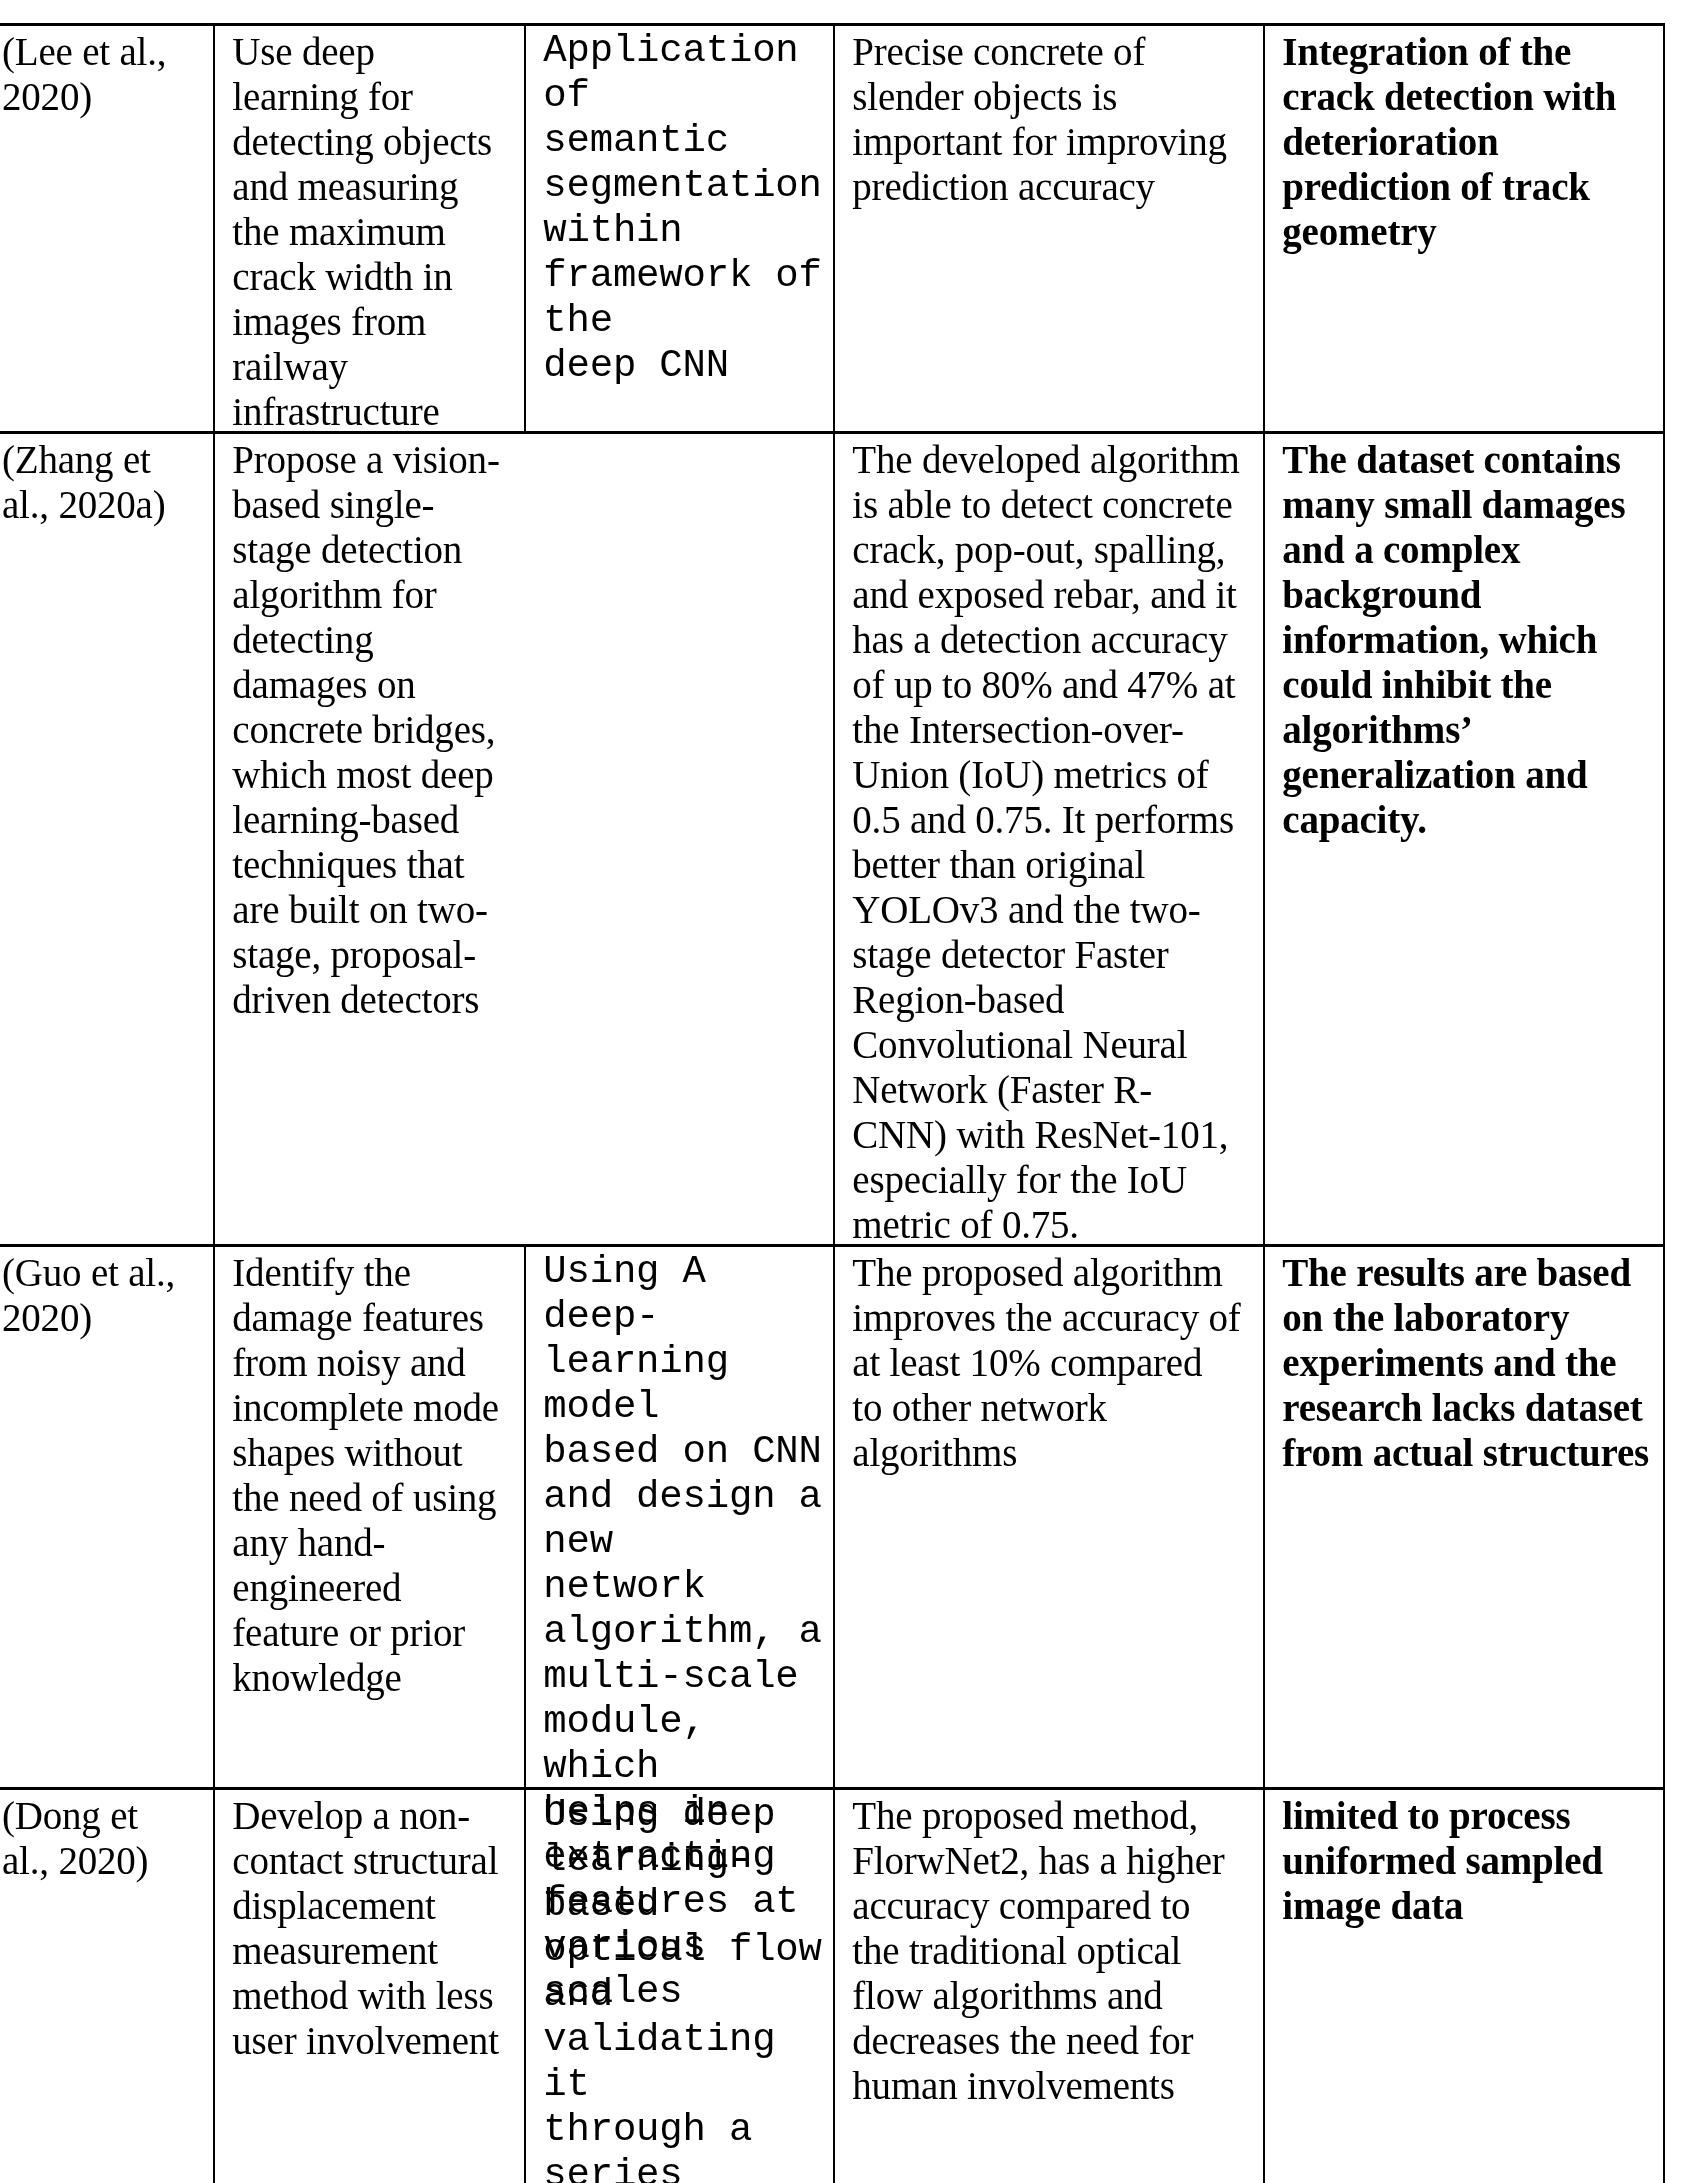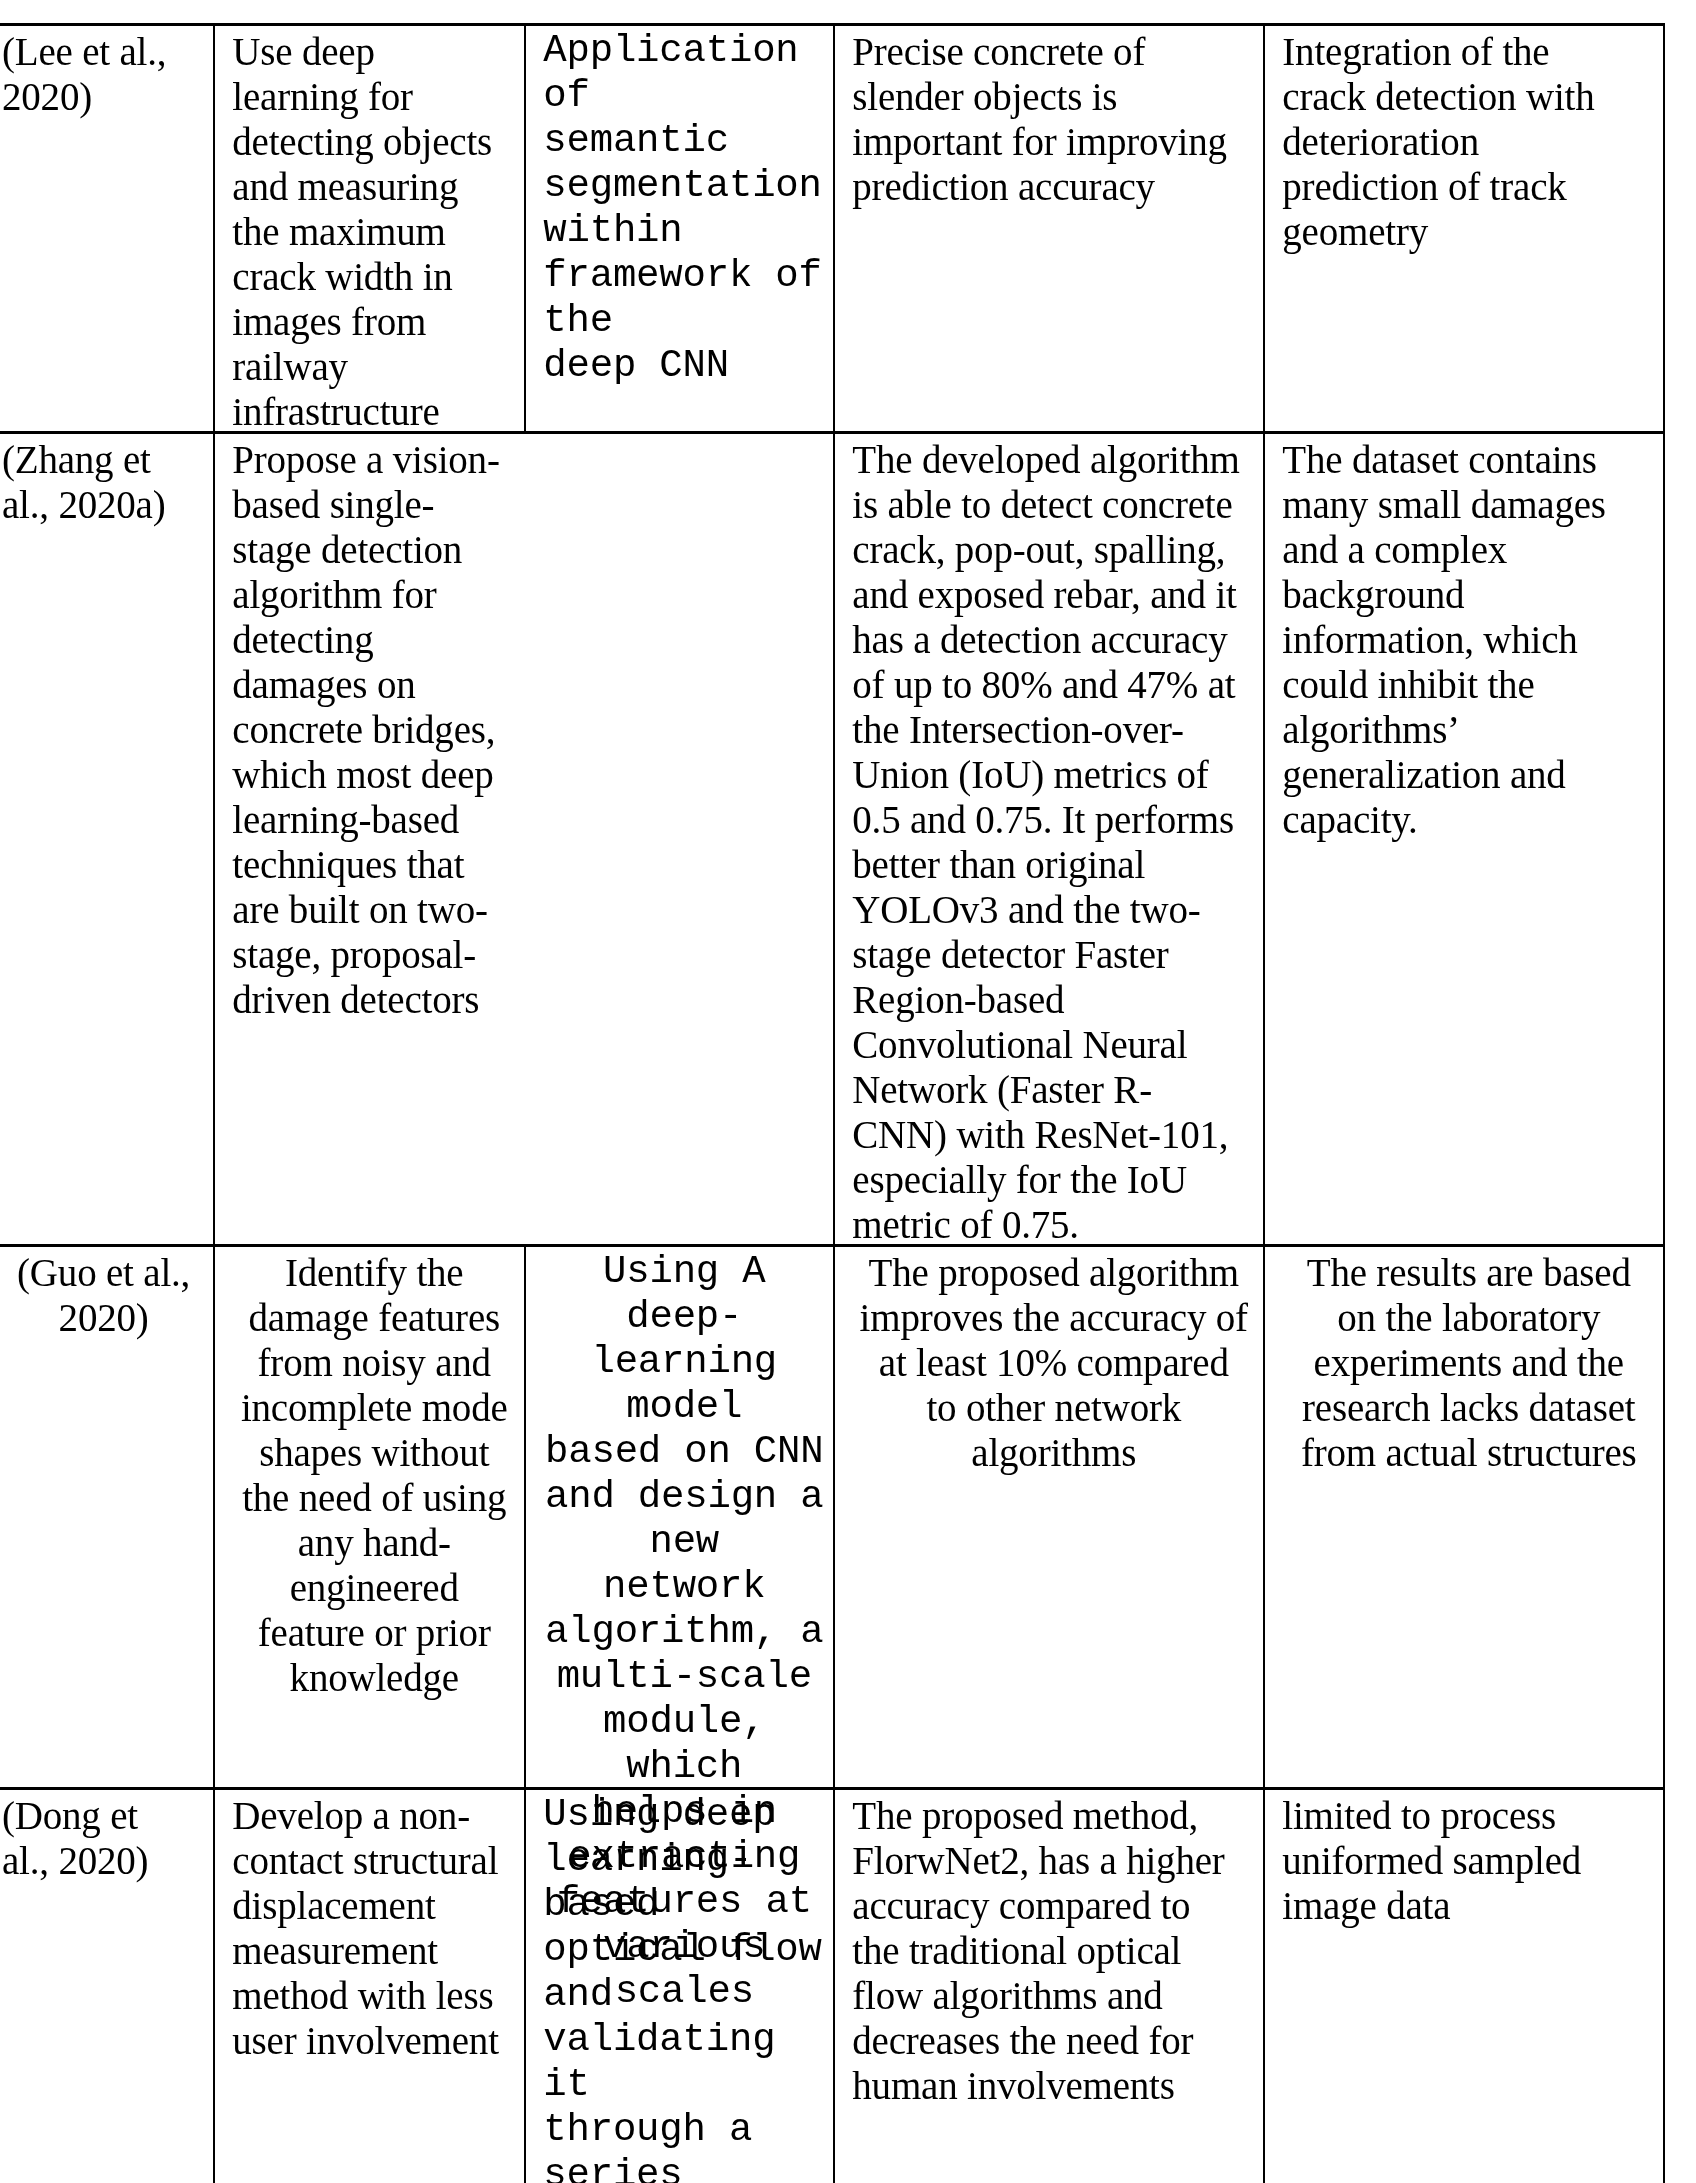--- a/index.html
+++ b/index.html
@@ -39,31 +39,32 @@
       line-height: 45px;
       white-space: pre-line;
       letter-spacing: -0.2px;
     }
     .cell.first {
       border-left: none;
       padding-left: 2px;
     }
     .cell.last {
       border-right: 2.4px solid #000;
+      font-weight: bold;
     }
     
     .c0 { left: 0px;    width: 213px; }
     .c1 { left: 213px;  width: 311px; }
     .c2 { left: 524px;  width: 309px; font-family: Liberation Mono, monospace; }
     .c3 { left: 833px; width: 430px; }
     .c4 { left: 1263px; width: 402px; }
     
     .r0 { top: 0px;    height: 408px; }
     .r1 { top: 408px;  height: 814px; }
-    .r2 { top: 1221px; height: 650px; text-align: center; }
+    .r2 { top: 1221px; height: 650px; }
     .r3 { top: 1764px; height: 549px; }
   </style>
 </head>
 <body>
 
 <div class="table">
 
   <div class="row r0">
     <div class="cell first c0">(Lee et al.,
 2020)</div>

